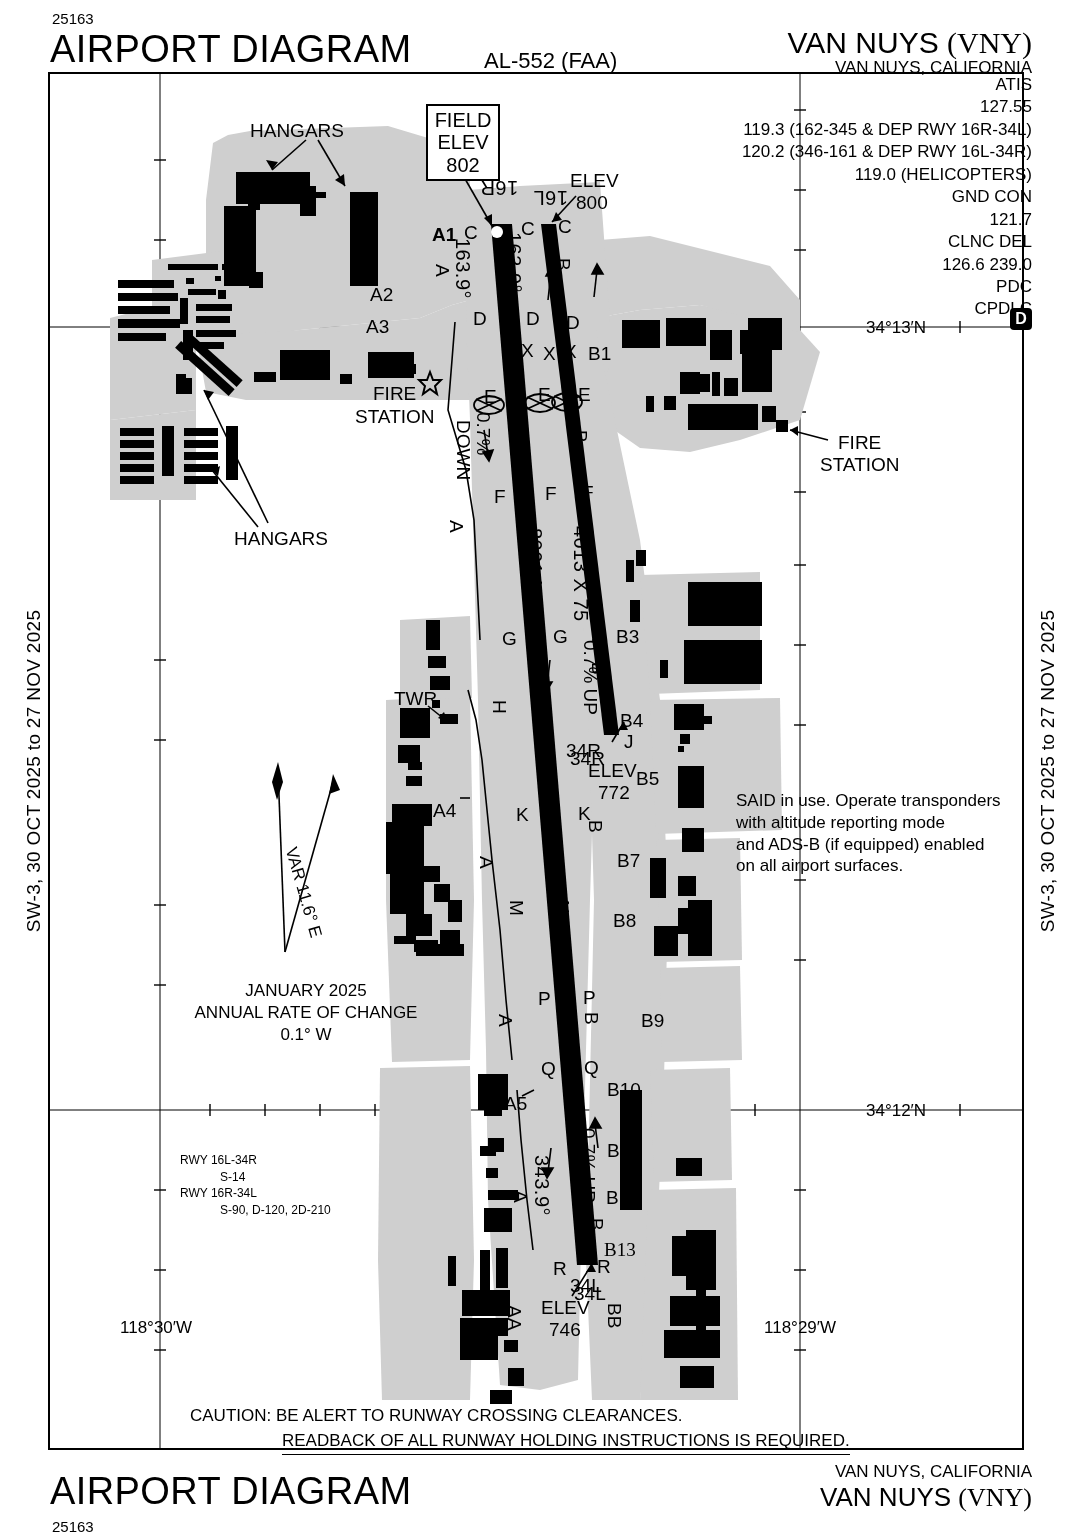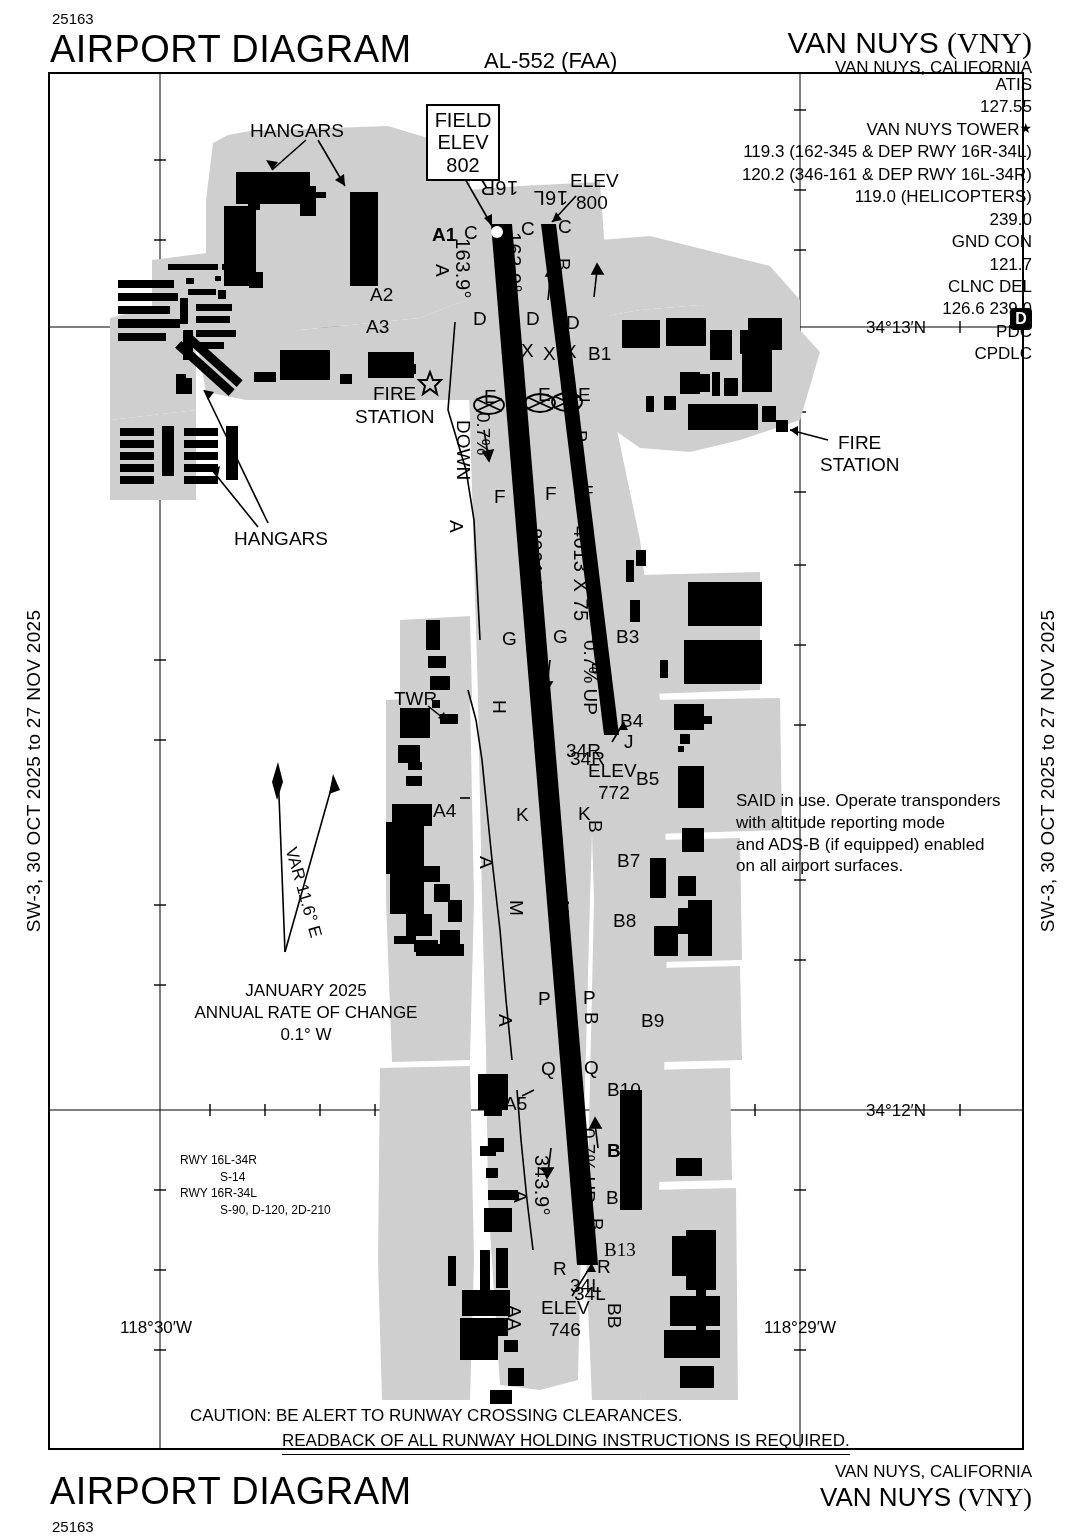--- a/index.html
+++ b/index.html
@@ -72,25 +72,23 @@
     <span>VAN NUYS</span>
     <span class="vny">(VNY)</span>
   </div>
   <div class="abs nw" id="apt-city">VAN NUYS, CALIFORNIA</div>
 
   <div class="abs frame"></div>
 
   <div class="abs" id="comms">
     <div class="nw">ATIS</div>
     <div class="nw">127.55</div>
-    <div class="nw"><span>VAN NUYS TOWER</span><span class="star">★</span></div>
     <div class="nw">119.3 (162-345 &amp; DEP RWY 16R-34L)</div>
     <div class="nw">120.2 (346-161 &amp; DEP RWY 16L-34R)</div>
     <div class="nw">119.0 (HELICOPTERS)</div>
-    <div class="nw">239.0</div>
     <div class="nw">GND CON</div>
     <div class="nw">121.7</div>
     <div class="nw">CLNC DEL</div>
     <div class="nw">126.6  239.0</div>
     <div class="nw">PDC</div>
     <div class="nw">CPDLC</div>
   </div>
   <div class="abs" id="dbox">D</div>
 
   <div class="abs vside nw" id="vleft">SW-3, 30 OCT 2025 to 27 NOV 2025</div>
@@ -494,21 +492,21 @@
       <div class="abs lbl nw" style="left: 502px; top: 628px;">G</div>
       <div class="abs lbl nw" style="left: 553px; top: 626px;">G</div>
       <div class="abs lbl nw" style="left: 591px; top: 624px;">G</div>
       <div class="abs lbl nw" style="left: 616px; top: 626px;">B3</div>
       <div class="abs lbl nw" style="left: 620px; top: 710px;">B4</div>
       <div class="abs lbl nw" style="left: 636px; top: 768px;">B5</div>
       <div class="abs lbl nw" style="left: 617px; top: 850px;">B7</div>
       <div class="abs lbl nw" style="left: 613px; top: 910px;">B8</div>
       <div class="abs lbl nw" style="left: 641px; top: 1010px;">B9</div>
       <div class="abs lbl nw" style="left: 607px; top: 1079px;">B10</div>
-      <div class="abs lbl nw" style="left: 607px; top: 1140px; font-weight: bold;">B11</div>
+      <div class="abs lbl nw" style="left: 607px; top: 1140px;">B11</div>
       <div class="abs lbl nw" style="left: 606px; top: 1187px;">B12</div>
       <div class="abs lbl nw" style="left: 604px; top: 1239px; font-family: Liberation Serif, serif;">B13</div>
       <div class="abs lbl nw" style="left: 516px; top: 804px;">K</div>
       <div class="abs lbl nw" style="left: 578px; top: 803px;">K</div>
       <div class="abs lbl nw" style="left: 538px; top: 988px;">P</div>
       <div class="abs lbl nw" style="left: 583px; top: 987px;">P</div>
       <div class="abs lbl nw" style="left: 541px; top: 1058px;">Q</div>
       <div class="abs lbl nw" style="left: 584px; top: 1057px;">Q</div>
       <div class="abs lbl nw" style="left: 553px; top: 1258px;">R</div>
       <div class="abs lbl nw" style="left: 597px; top: 1256px;">R</div>

